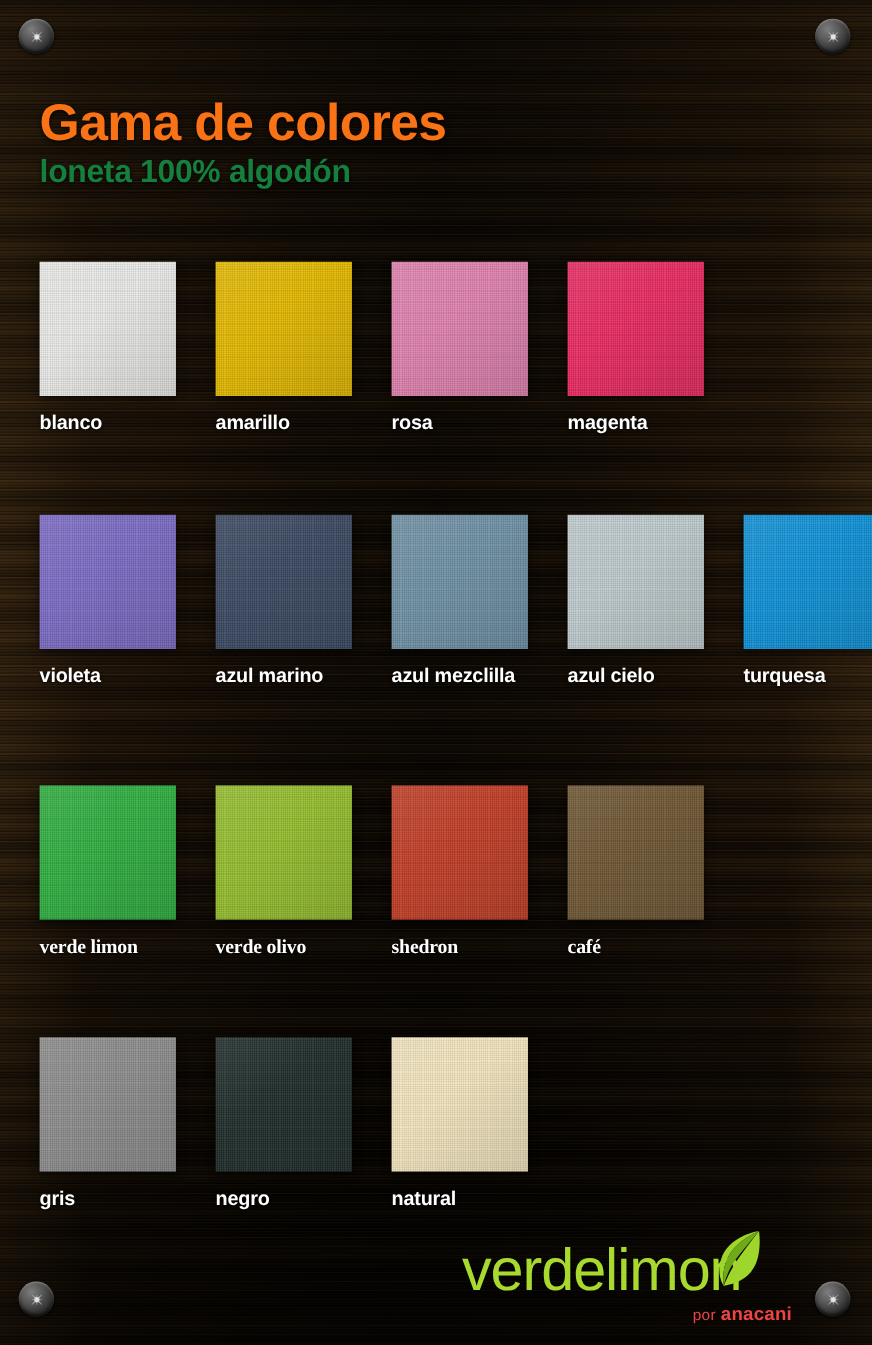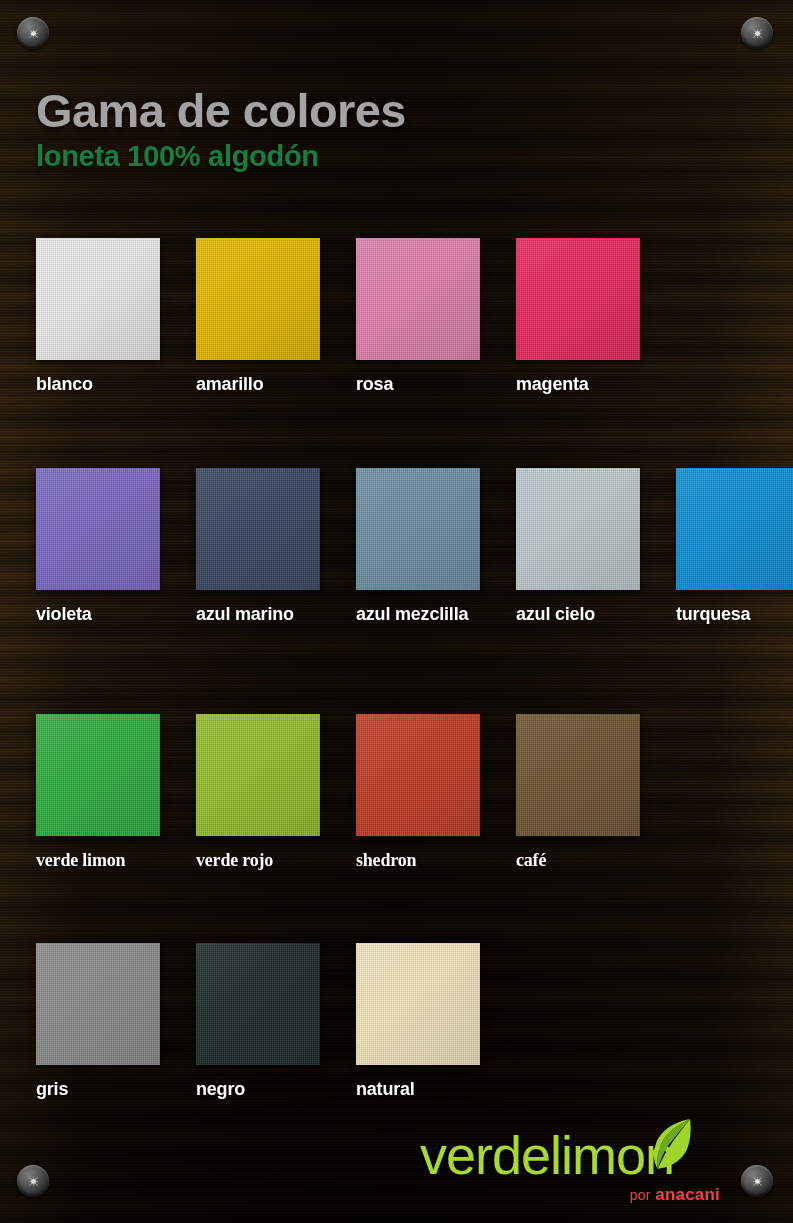--- a/index.html
+++ b/index.html
@@ -80,21 +80,21 @@
   }
   .screw svg { display:block; }
   #screw-tl { left:17px;  top:17px;  }
   #screw-tr { left:741px; top:17px;  }
   #screw-bl { left:17px;  top:1165px;}
   #screw-br { left:741px; top:1165px;}
 
   
   #header { position:absolute; left:36px; top:86px; }
   #page-title {
-    font-size:47px; font-weight:bold; color:#a3a3a3;
+    font-size:47px; font-weight:bold; color:#f97316;
     letter-spacing:-0.6px; line-height:1.06;
     text-shadow:0 2px 5px rgba(0,0,0,0.8);
   }
   #page-subtitle {
     font-size:29px; font-weight:bold; color:#15803d;
     letter-spacing:-0.3px; margin-top:4px;
     text-shadow:0 2px 4px rgba(0,0,0,0.8);
   }
 
   
@@ -221,21 +221,21 @@
     </div>
   </div>
 
   <div class="swatch-row" id="row-3">
     <div class="swatch-cell">
       <div class="swatch-chip" style="background-color: rgb(47, 174, 64);"></div>
       <div class="swatch-label">verde limon</div>
     </div>
     <div class="swatch-cell">
       <div class="swatch-chip" style="background-color: rgb(148, 189, 45);"></div>
-      <div class="swatch-label">verde rojo</div>
+      <div class="swatch-label">verde olivo</div>
     </div>
     <div class="swatch-cell">
       <div class="swatch-chip" style="background-color: rgb(192, 62, 38);"></div>
       <div class="swatch-label">shedron</div>
     </div>
     <div class="swatch-cell">
       <div class="swatch-chip" style="background-color: rgb(110, 86, 52);"></div>
       <div class="swatch-label">café</div>
     </div>
   </div>

